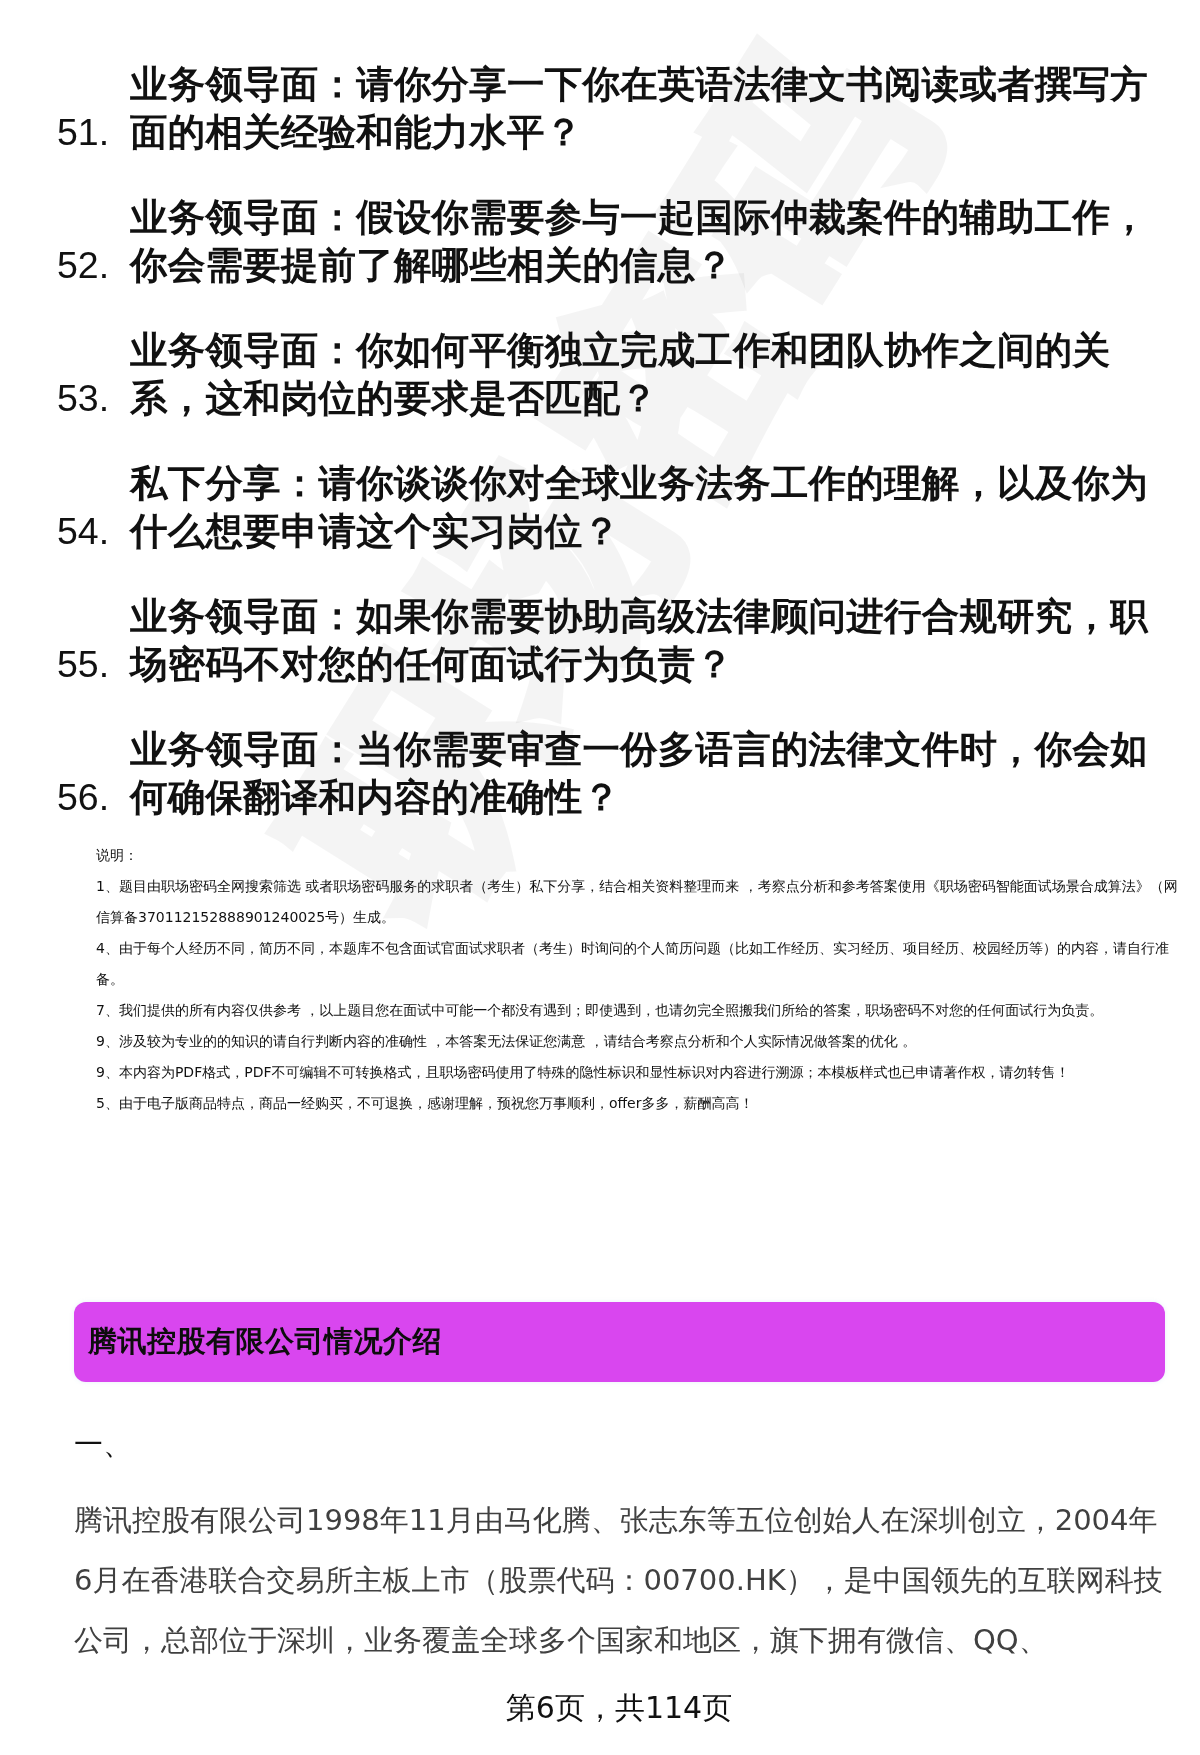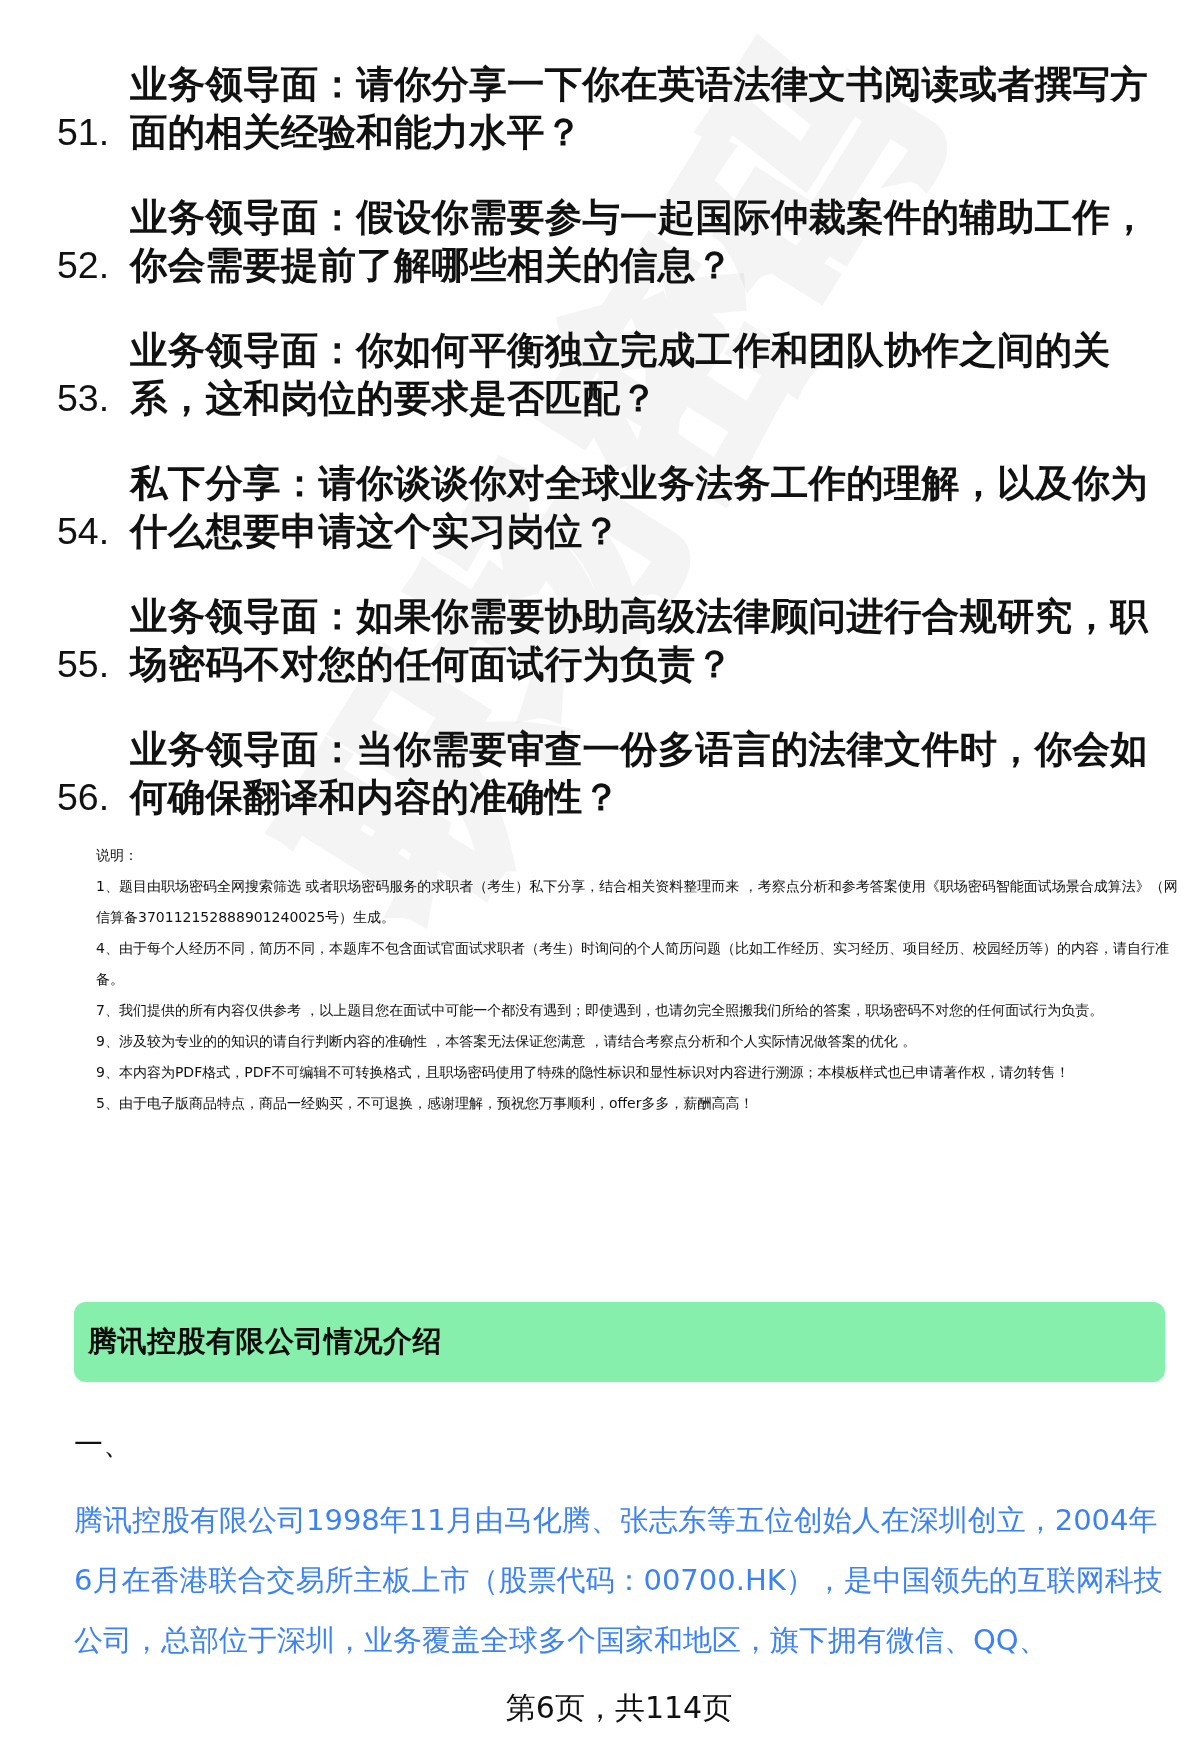--- a/index.html
+++ b/index.html
@@ -80,21 +80,21 @@
     }
     .notes p {
       margin: 0;
     }
     .section-box {
       position: absolute;
       left: 74px;
       top: 1302px;
       width: 1091px;
       height: 80px;
-      background: #86efac;
+      background: #d946ef;
       border-radius: 12px;
       box-shadow: 0 0 4px rgba(160, 200, 230, 0.25);
       display: flex;
       align-items: center;
     }
     .section-title {
       margin-left: 14px;
       font-size: 29px;
       font-weight: bold;
       color: #0d0d0d;
@@ -108,21 +108,21 @@
       line-height: 40px;
       color: #111;
     }
     .body-para {
       position: absolute;
       left: 74px;
       top: 1490px;
       width: 1090px;
       font-size: 29px;
       line-height: 60px;
-      color: #3b82f6;
+      color: #404040;
       margin: 0;
     }
     .page-number {
       position: absolute;
       left: 0;
       top: 1688px;
       width: 1238px;
       text-align: center;
       font-size: 30px;
       line-height: 40px;

